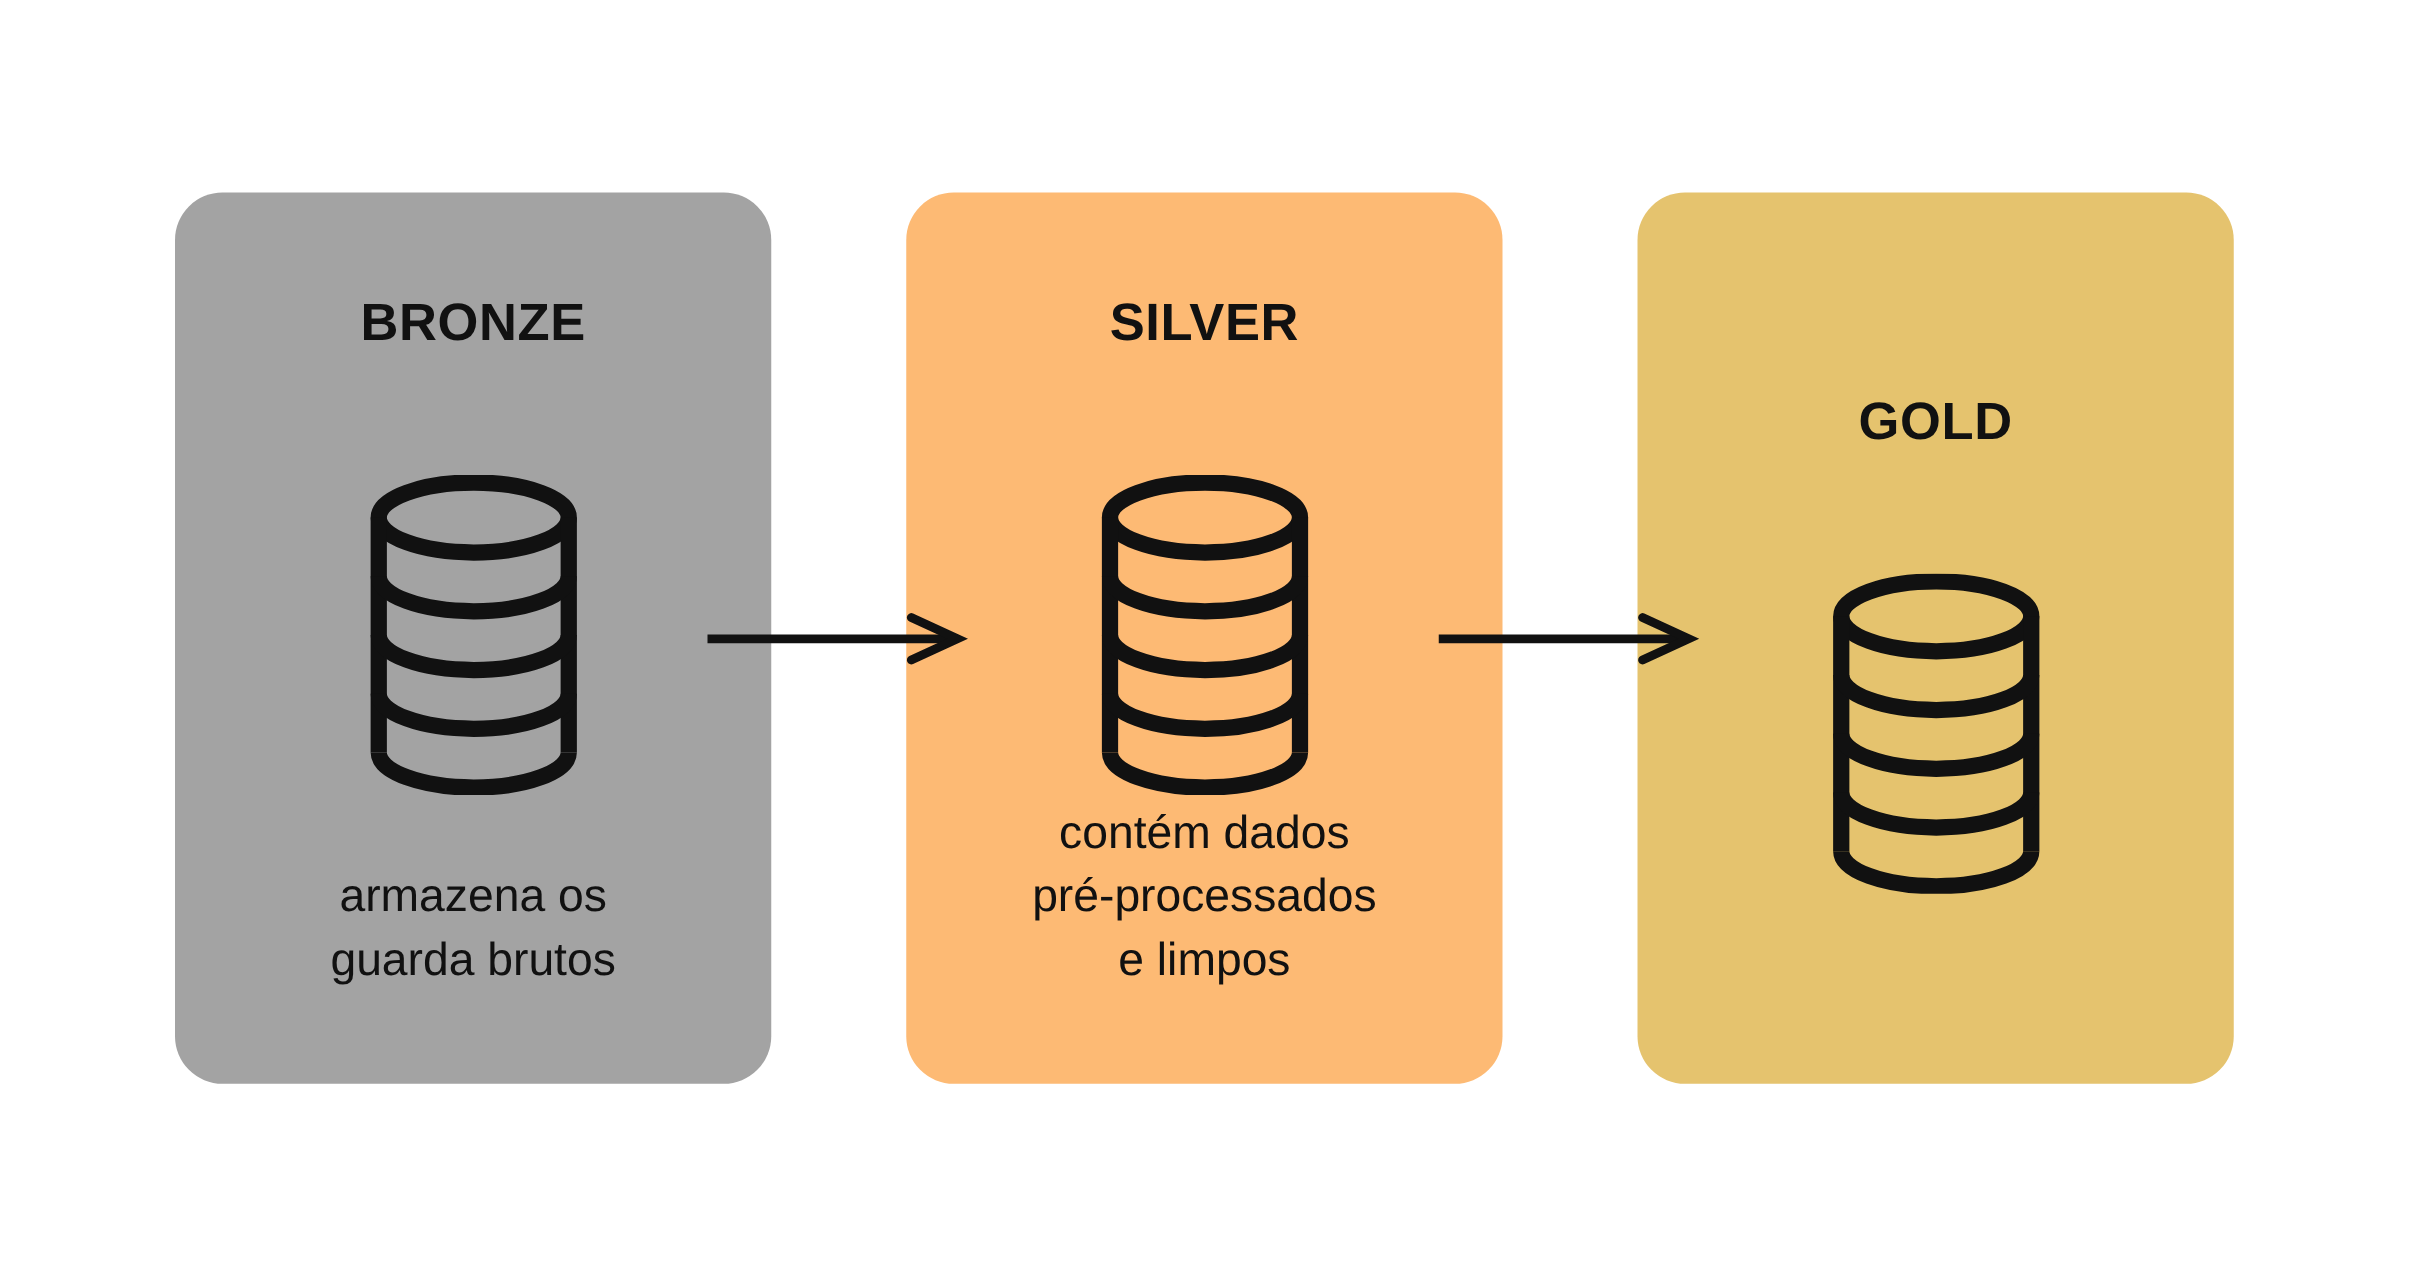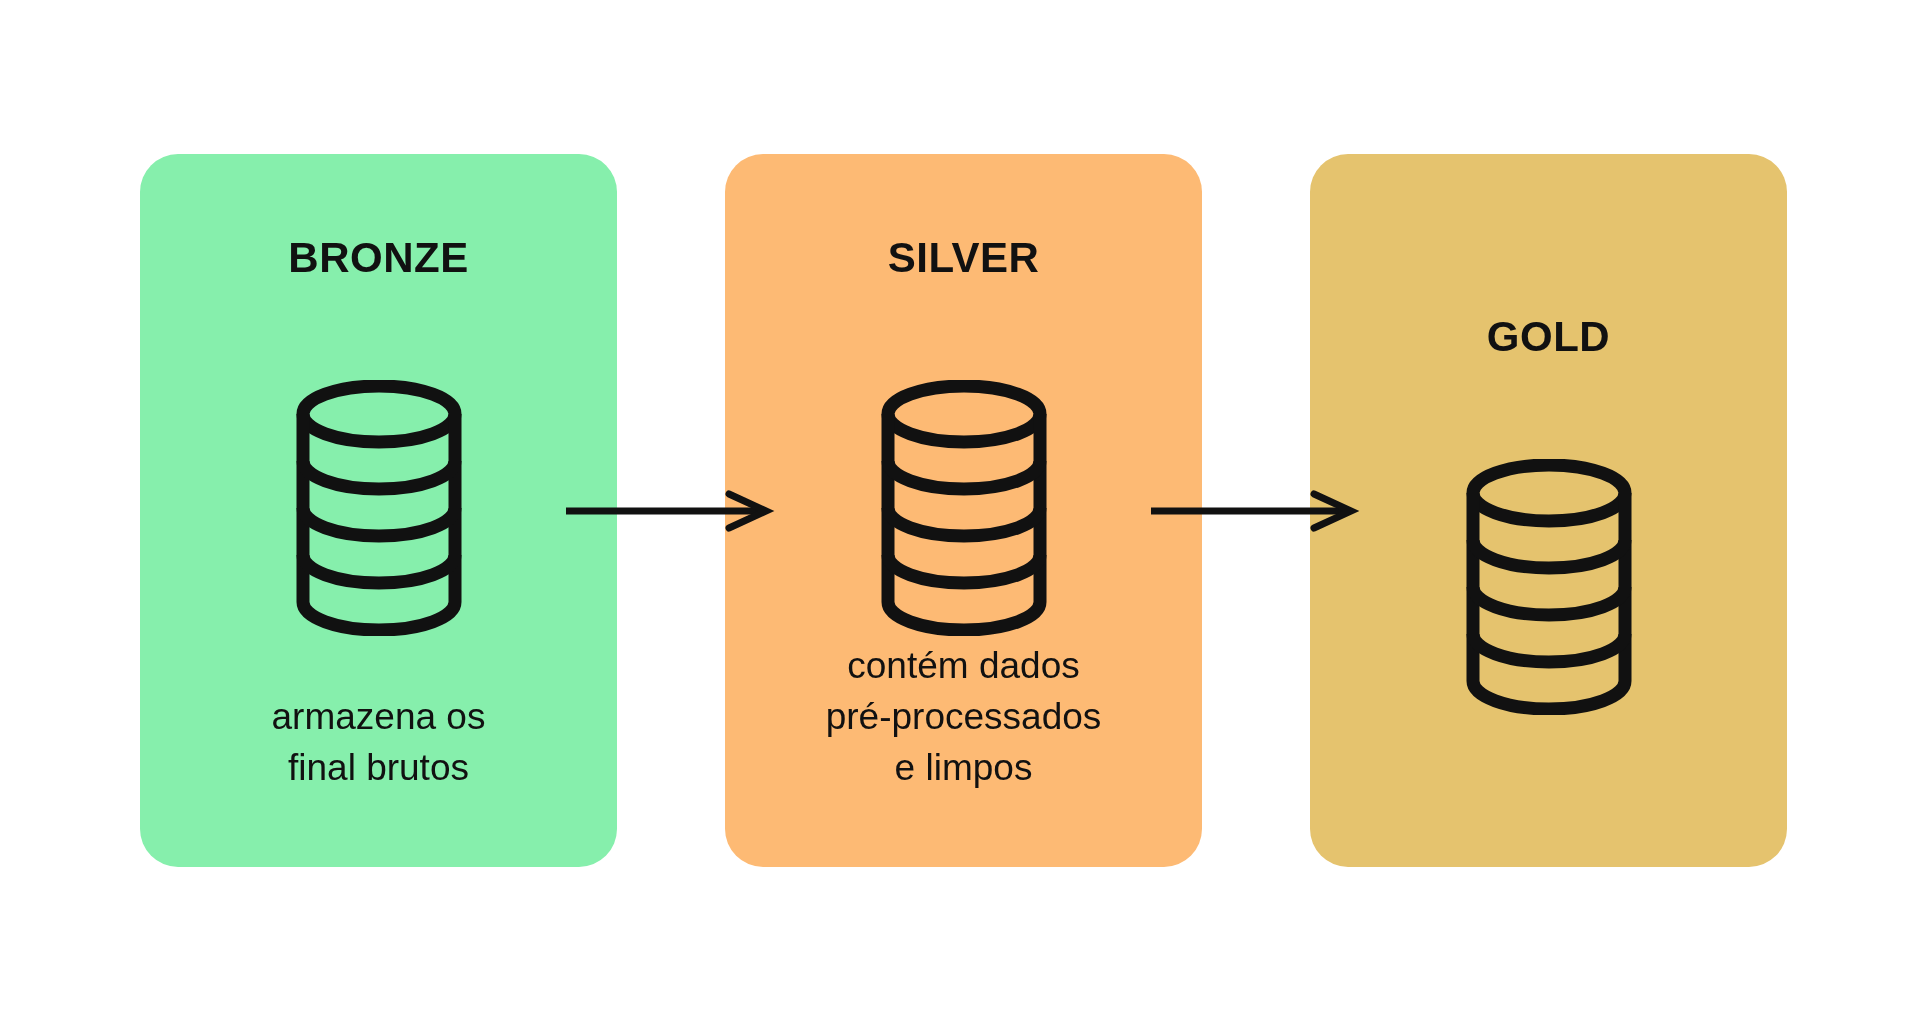--- a/index.html
+++ b/index.html
@@ -62,35 +62,35 @@
     justify-content: center;
   }
   .arrow svg { display: block; }
 </style>
 </head>
 <body>
 
 <div class="canvas">
   <div class="row">
 
-    <div class="card" style="background-color: #86efac;">
+    <div class="card" style="background-color: #a3a3a3;">
       <div class="card-title">BRONZE</div>
       <div class="card-icon">
         <svg width="200" height="256" viewBox="0 0 100 128" fill="none">
           <ellipse cx="50" cy="17" rx="38" ry="14" stroke="#111111" stroke-width="6.5"></ellipse>
           <path d="M12 17 V111" stroke="#111111" stroke-width="6.5"></path>
           <path d="M88 17 V111" stroke="#111111" stroke-width="6.5"></path>
           <path d="M12 40.5 A38 14 0 0 0 88 40.5" stroke="#111111" stroke-width="6.5"></path>
           <path d="M12 64 A38 14 0 0 0 88 64" stroke="#111111" stroke-width="6.5"></path>
           <path d="M12 87.5 A38 14 0 0 0 88 87.5" stroke="#111111" stroke-width="6.5"></path>
           <path d="M12 111 A38 14 0 0 0 88 111" stroke="#111111" stroke-width="6.5"></path>
         </svg>
       </div>
       <div class="card-desc">armazena os
-final brutos</div>
+guarda brutos</div>
     </div>
 
     <div class="arrow">
       <svg width="218" height="46" viewBox="0 0 218 46">
         <line x1="4" y1="23" x2="200" y2="23" stroke="#111111" stroke-width="7"></line>
         <path d="M167 6 L204 23 L167 40" fill="none" stroke="#111111" stroke-width="7" stroke-linecap="round" stroke-linejoin="miter"></path>
       </svg>
     </div>
 
     <div class="card" style="background-color: #fdba74;">

